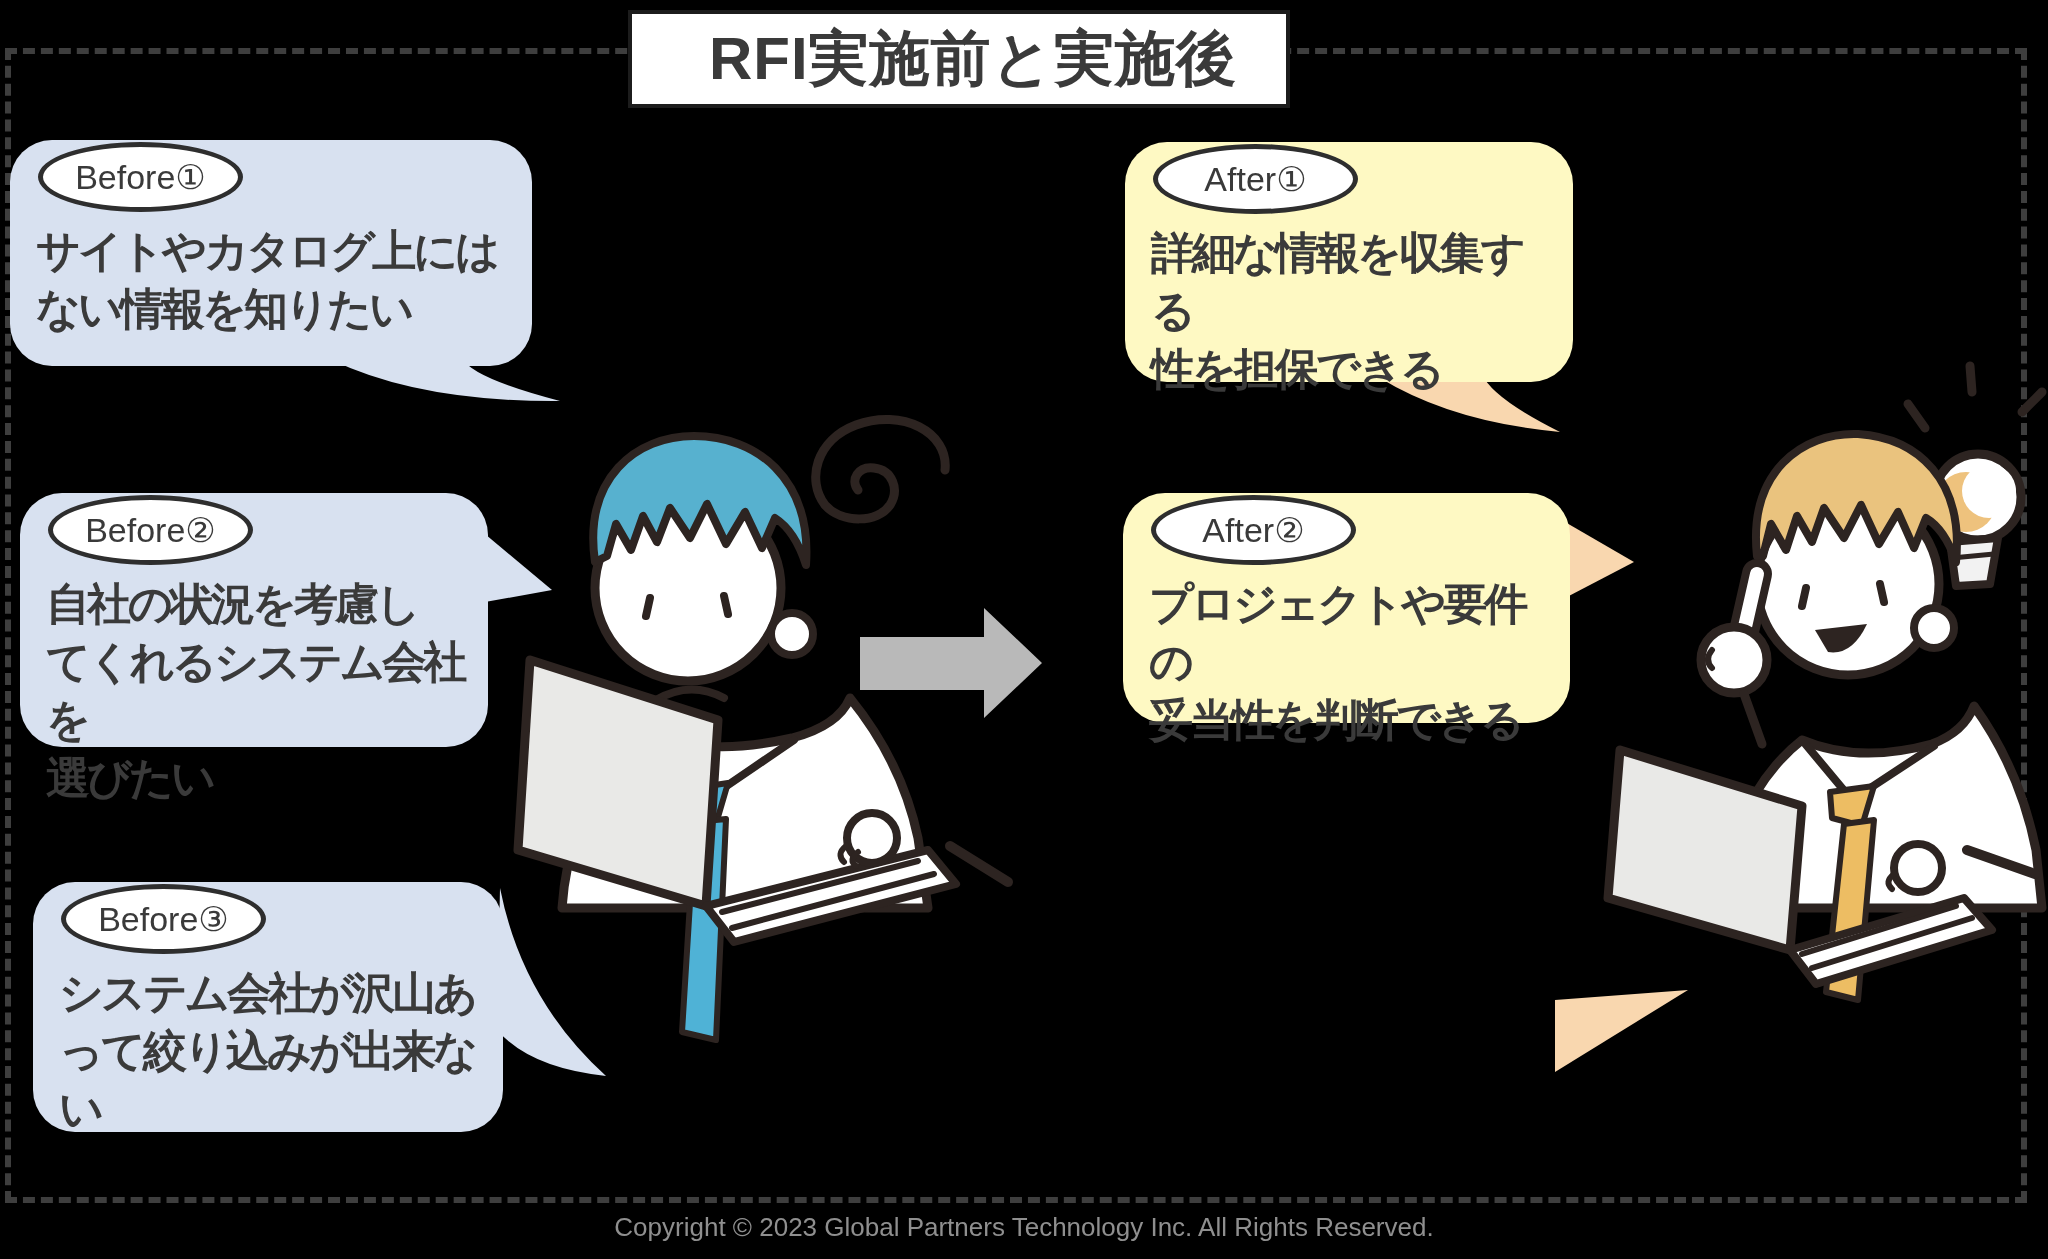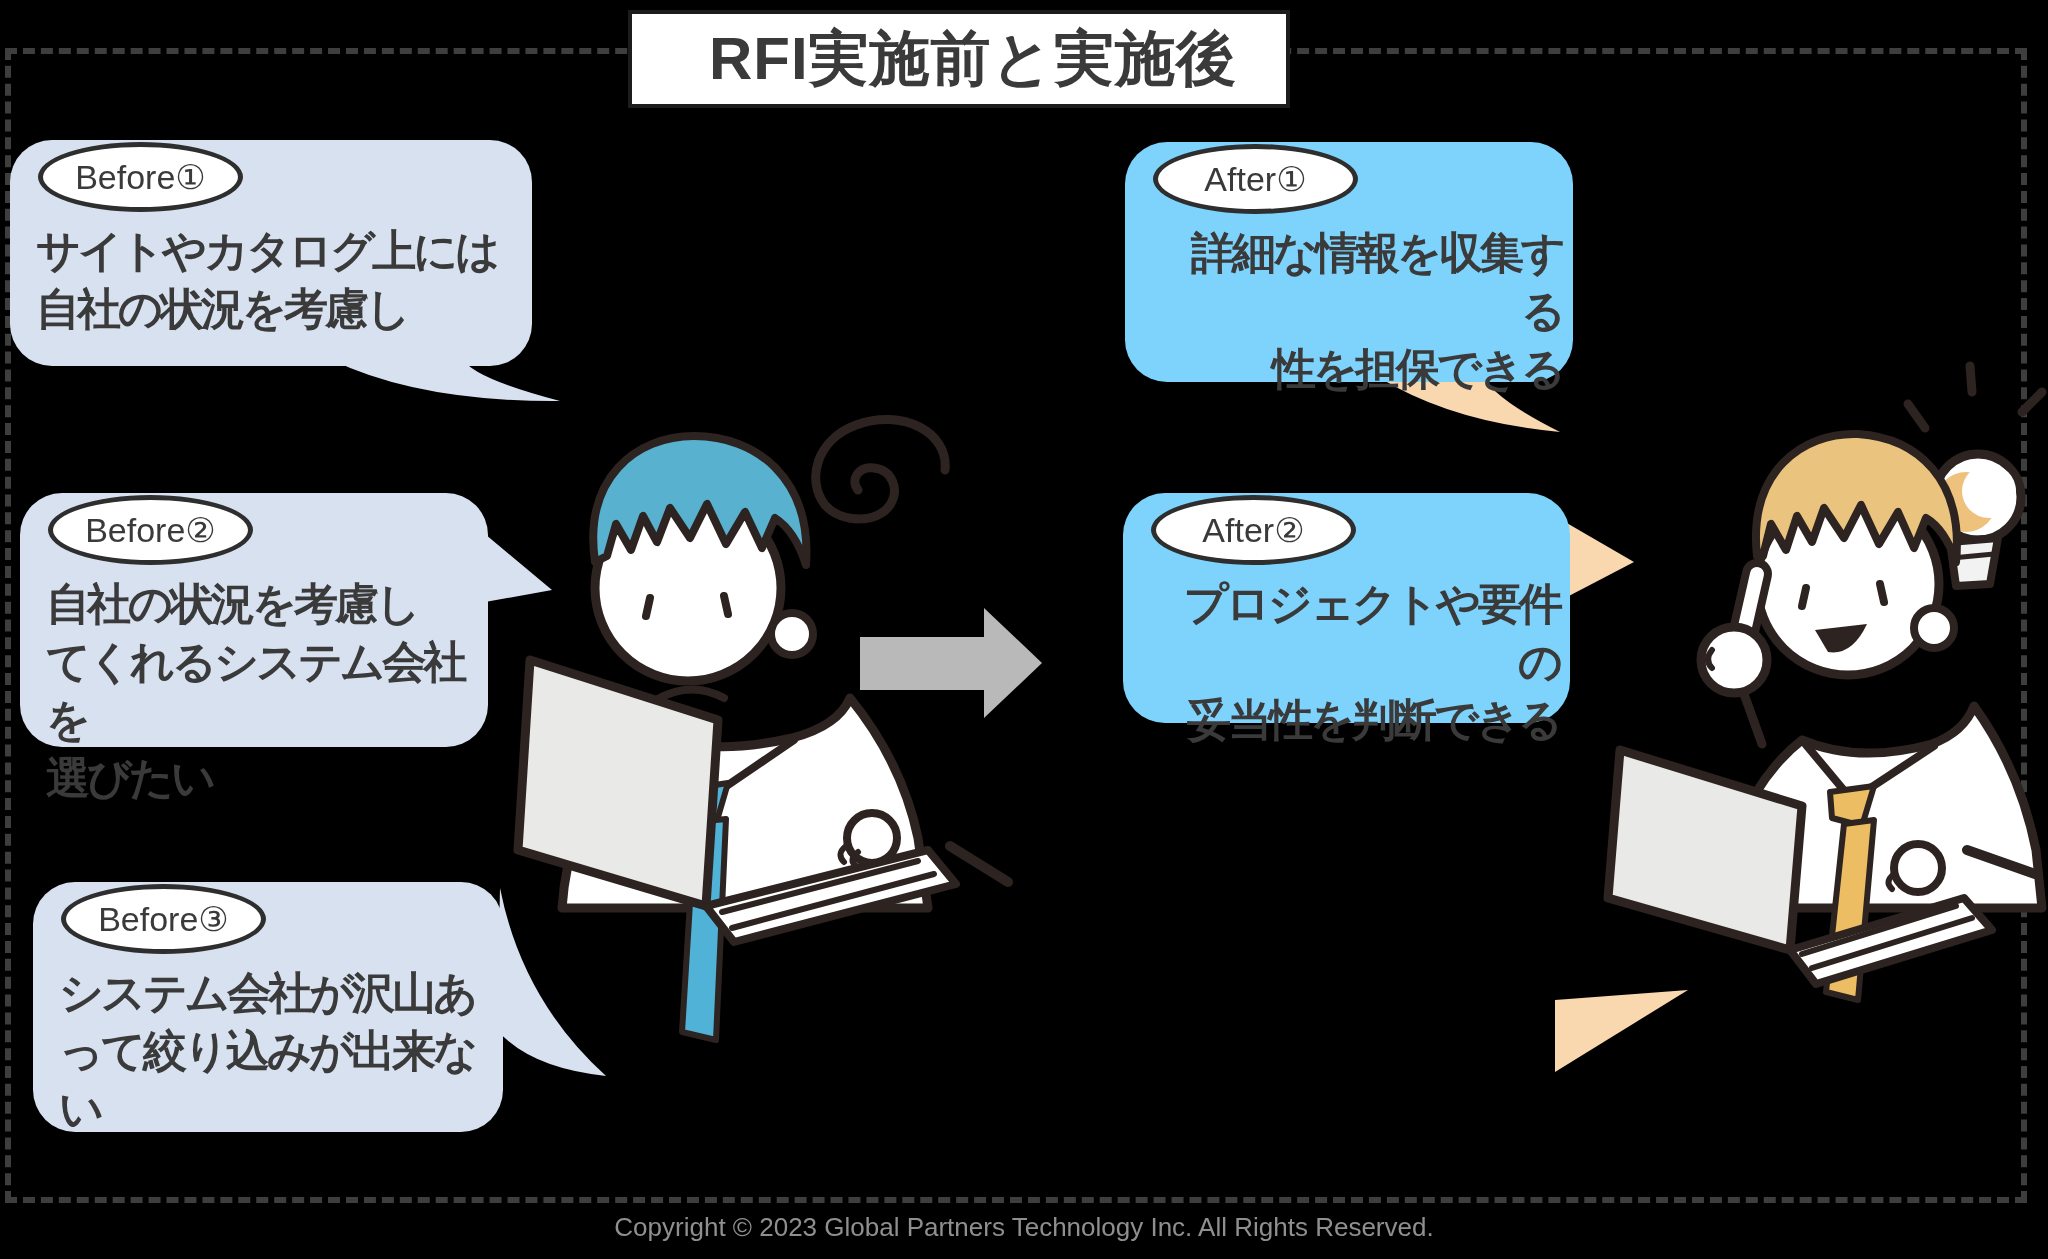--- a/index.html
+++ b/index.html
@@ -15,21 +15,21 @@
     position:absolute;left:628px;top:10px;width:662px;height:98px;
     background:#ffffff;border:4px solid #1c1c1c;box-sizing:border-box;
     display:flex;align-items:center;justify-content:center;
     font-size:60px;font-weight:bold;color:#3a3a3a;letter-spacing:1px;z-index:3;padding-left:28px;
   }
   .illustration{position:absolute;left:0;top:0;z-index:1;}
   .bubble{
     position:absolute;border-radius:42px;z-index:2;box-sizing:border-box;
   }
   .bubble.before{background:#d8e1f0;}
-  .bubble.after{background:#7dd3fc;text-align:right;}
+  .bubble.after{background:#fef9c3;}
   .bubble-label{
     position:absolute;left:28px;top:2px;width:205px;height:70px;
     background:#ffffff;border:5px solid #2e2e2e;border-radius:50%;
     display:flex;align-items:center;justify-content:center;
     font-size:34px;color:#3a3a3a;box-sizing:border-box;
   }
   .bubble-text{
     position:absolute;left:26px;right:10px;top:82px;
     font-size:44px;font-weight:bold;color:#3a3a3a;line-height:1.32;
     letter-spacing:-3px;white-space:pre-line;
@@ -146,21 +146,21 @@
 
   <div class="title-box">
     <span>RFI実施前と実施後</span>
   </div>
 
   <div class="bubble before" style="left:10px;top:140px;width:522px;height:226px;">
     <div class="bubble-label">
       <span>Before①</span>
     </div>
     <div class="bubble-text">サイトやカタログ上には
-自社の状況を考慮し</div>
+ない情報を知りたい</div>
   </div>
 
   <div class="bubble before" style="left:20px;top:493px;width:468px;height:254px;">
     <div class="bubble-label">
       <span>Before②</span>
     </div>
     <div class="bubble-text">自社の状況を考慮し
 てくれるシステム会社を
 選びたい</div>
   </div>

